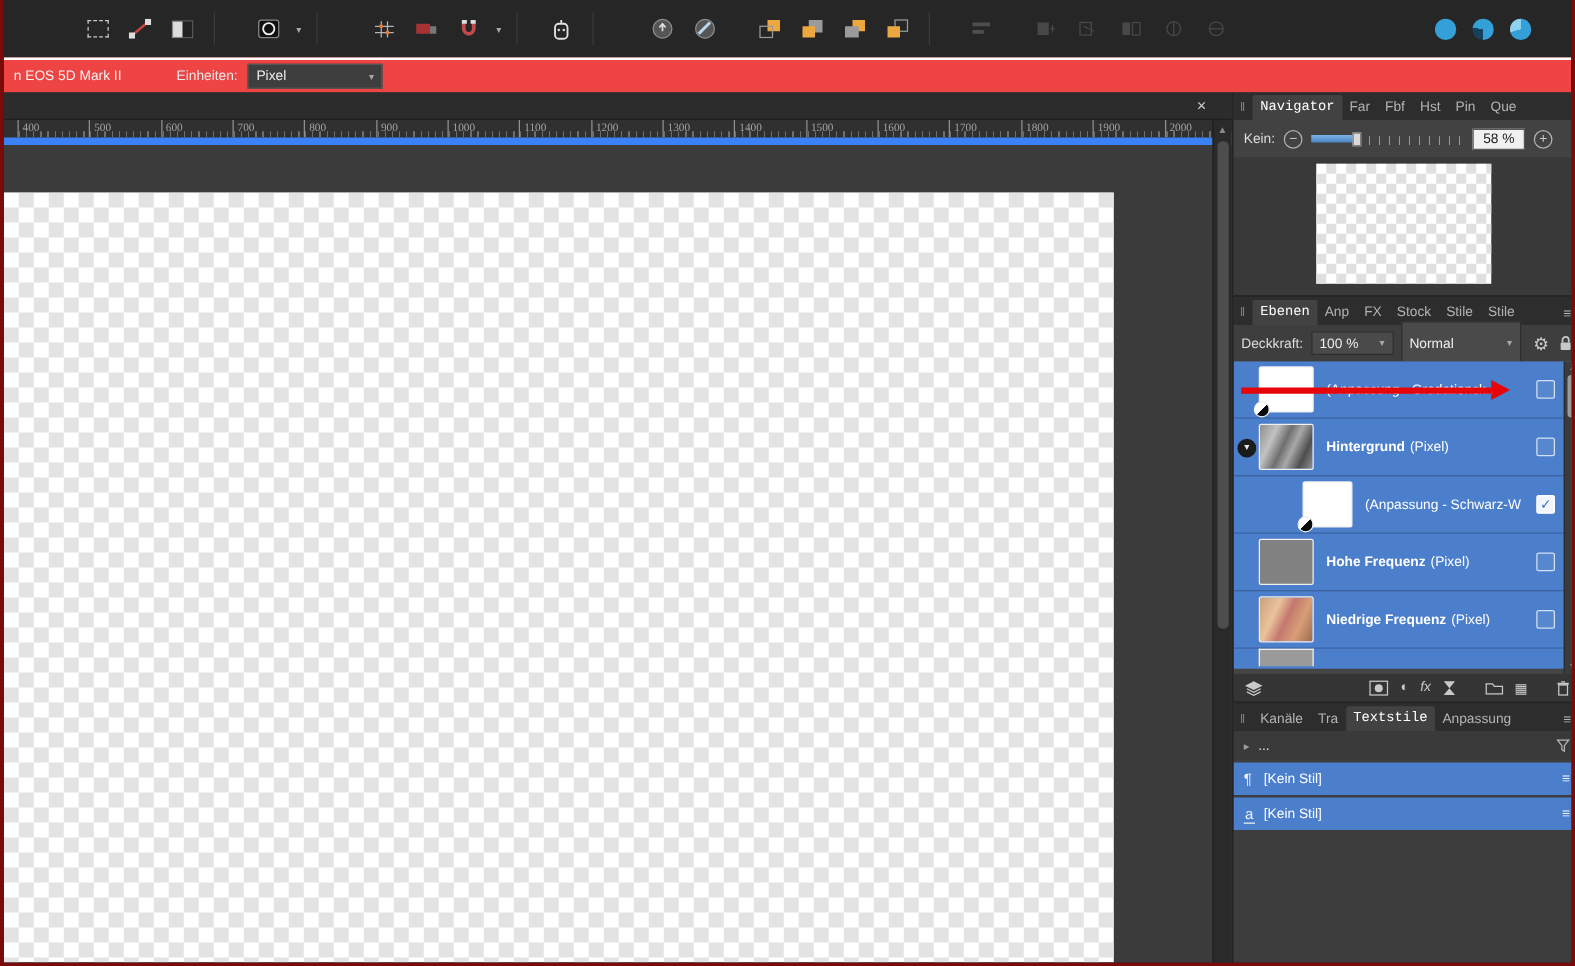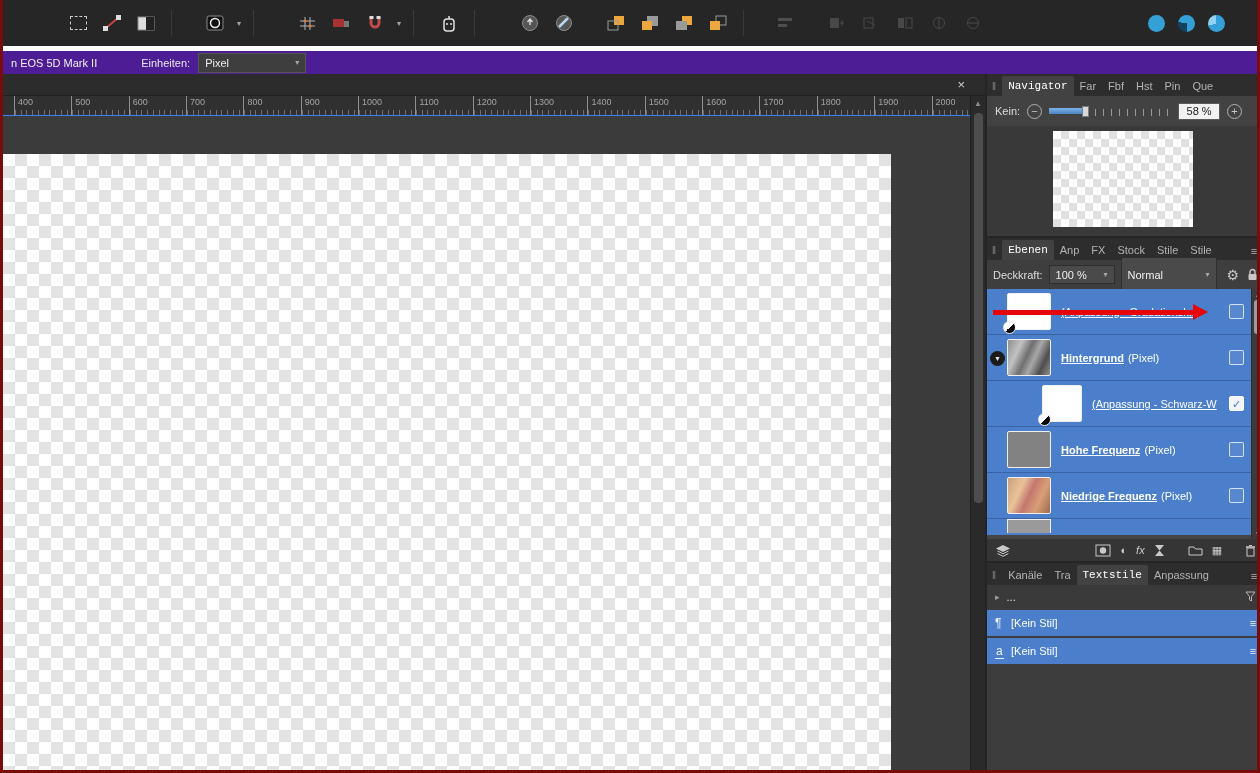--- a/index.html
+++ b/index.html
@@ -21,32 +21,32 @@
   .caret { font-size:8px; color:#a8a8a8; margin-left:1px; }
   .sep { width:1px; height:26px; background:#3a3a3a; margin:0 12px; }
   .disabled { opacity:.35; }
   .ic-marquee { width:17px; height:14px; border:1px dashed #c9c9c9; }
   .blue-circle { width:17px; height:17px; border-radius:50%; }
   .bc1 { background:#35a0d8; }
   .bc2 { background:conic-gradient(from 180deg,#14425e 0 100deg,#35a0d8 0); border-radius:50%; }
   .bc3 { background:conic-gradient(#35a0d8 0 255deg,#8fd2f1 0); border-radius:50%; }
 
   
-  .contextbar { height:28px; background:#4c1d95; border-top:5px solid #ffffff; display:flex; align-items:center; padding-left:8px; flex:none; }
+  .contextbar { height:28px; background:#ef4444; border-top:2px solid #ffffff; display:flex; align-items:center; padding-left:8px; flex:none; }
   .ctx-camera { color:#f0f0f0; margin-right:44px; white-space:nowrap; }
   .ctx-label { color:#e6e6e6; margin-right:8px; }
   .dropdown { height:20px; background:#3e3e3e; border:1px solid #555; display:flex; align-items:center; justify-content:space-between; padding:0 6px; color:#eee; }
   .dd-units { width:108px; }
 
   
   .main { flex:1; display:flex; min-height:0; }
   .canvas-area { width:982px; flex:none; display:flex; flex-direction:column; background:#3b3b3b; position:relative; }
   .doc-header { height:22px; background:#2c2c2c; border-bottom:1px solid #1f1f1f; display:flex; align-items:center; justify-content:flex-end; flex:none; }
   .doc-close { color:#cfcfcf; font-size:13px; margin-right:20px; cursor:default; }
-  .ruler { height:20px; background:#303030; border-bottom:1px solid #3b82f6; display:flex; padding-left:11px; overflow:hidden; flex:none; }
+  .ruler { height:20px; background:#303030; border-bottom:6px solid #3b82f6; display:flex; padding-left:11px; overflow:hidden; flex:none;font-family:Liberation Serif, serif; }
   .rcell { width:57.35px; flex:none; position:relative; border-left:1px solid #8f8f8f;
            background-image:repeating-linear-gradient(to right,#6f6f6f 0 1px,transparent 1px 5.74px);
            background-size:100% 5px; background-repeat:no-repeat; background-position:0 bottom; }
   .rcell span { position:absolute; left:3px; top:1px; font-size:9px; color:#a3a3a3; }
   .canvas-body { flex:1; position:relative; background:#3b3b3b; overflow:hidden; }
   .artboard { position:absolute; left:0; top:38px; width:888px; height:616px; background-color:#fff;
               background-image:conic-gradient(#e3e3e3 25%,transparent 0 50%,#e3e3e3 0 75%,transparent 0);
               background-size:24px 24px; }
   .vscroll { position:absolute; right:0; top:22px; bottom:0; width:15px; background:#2a2a2a; border-left:1px solid #1f1f1f; display:flex; flex-direction:column; align-items:center; }
   .vscroll .arr { color:#8a8a8a; font-size:8px; padding:3px 0; }
@@ -82,21 +82,21 @@
 
   .layer-list { position:relative; height:250px; background:#454545; overflow:hidden; flex:none; }
   .lrow { position:relative; height:46px; background:#4b7ecb; border-bottom:1px solid #3a63a4; display:flex; align-items:center; }
   .lthumb { width:44px; height:37px; border:1px solid #f0f0f0; border-radius:2px; margin-left:20px; position:relative; flex:none; }
   .lthumb.white { background:#fff; }
   .lthumb.portrait { background:linear-gradient(115deg,#8e8e8e 0%,#c2c2c2 25%,#6f6f6f 45%,#a8a8a8 60%,#4e4e4e 80%,#909090 100%); }
   .lthumb.gray { background:#828282; }
   .lthumb.warm { background:linear-gradient(115deg,#caa07e 0%,#e9c39a 30%,#c4776e 50%,#d89e77 72%,#9c6a4d 100%); }
   .badge { position:absolute; left:-5px; bottom:-5px; width:13px; height:13px; border-radius:50%; border:1px solid #eee; background:linear-gradient(135deg,#fff 50%,#0a0a0a 50%); }
   .chev { position:absolute; left:3px; top:16px; width:15px; height:15px; border-radius:50%; background:#1b1b1b; color:#e8e8e8; font-size:7px; display:flex; align-items:center; justify-content:center; z-index:2; }
-  .lname { margin-left:10px; color:#fff; font-weight:bold; white-space:nowrap; overflow:hidden;text-decoration:underline; }
+  .lname { margin-left:10px; color:#fff; font-weight:bold; white-space:nowrap; overflow:hidden; }
   .lrow.adj .lname { font-weight:normal; }
   .lsuffix { color:#fff; margin-left:4px; white-space:nowrap; }
   .lcheck { position:absolute; right:20px; top:15px; width:15px; height:15px; border:1px solid rgba(255,255,255,.75); border-radius:2px; background:rgba(255,255,255,.07); }
   .lcheck.checked { background:#f2f6fc; color:#3b72c4; font-size:11px; text-align:center; line-height:14px; border-color:#fff; }
   .lrow.child .lthumb { margin-left:55px; width:40px; }
   .lrow.sliver { height:16px; border-bottom:none; align-items:flex-start; }
   .sliver-thumb { width:44px; height:14px; margin-left:20px; background:#9a9a9a; border:1px solid #eee; border-bottom:none; }
   .red-arrow { position:absolute; left:6px; top:21px; width:200px; height:5px; background:#e60508; z-index:5; }
   .red-arrow::after { content:""; position:absolute; right:-15px; top:-6px; border-left:15px solid #e60508; border-top:8px solid transparent; border-bottom:8px solid transparent; }
   .layers-scroll { position:absolute; right:0; top:0; bottom:0; width:13px; background:#3b3b3b; border-left:1px solid #2c2c2c; display:flex; flex-direction:column; align-items:center; z-index:6; }

